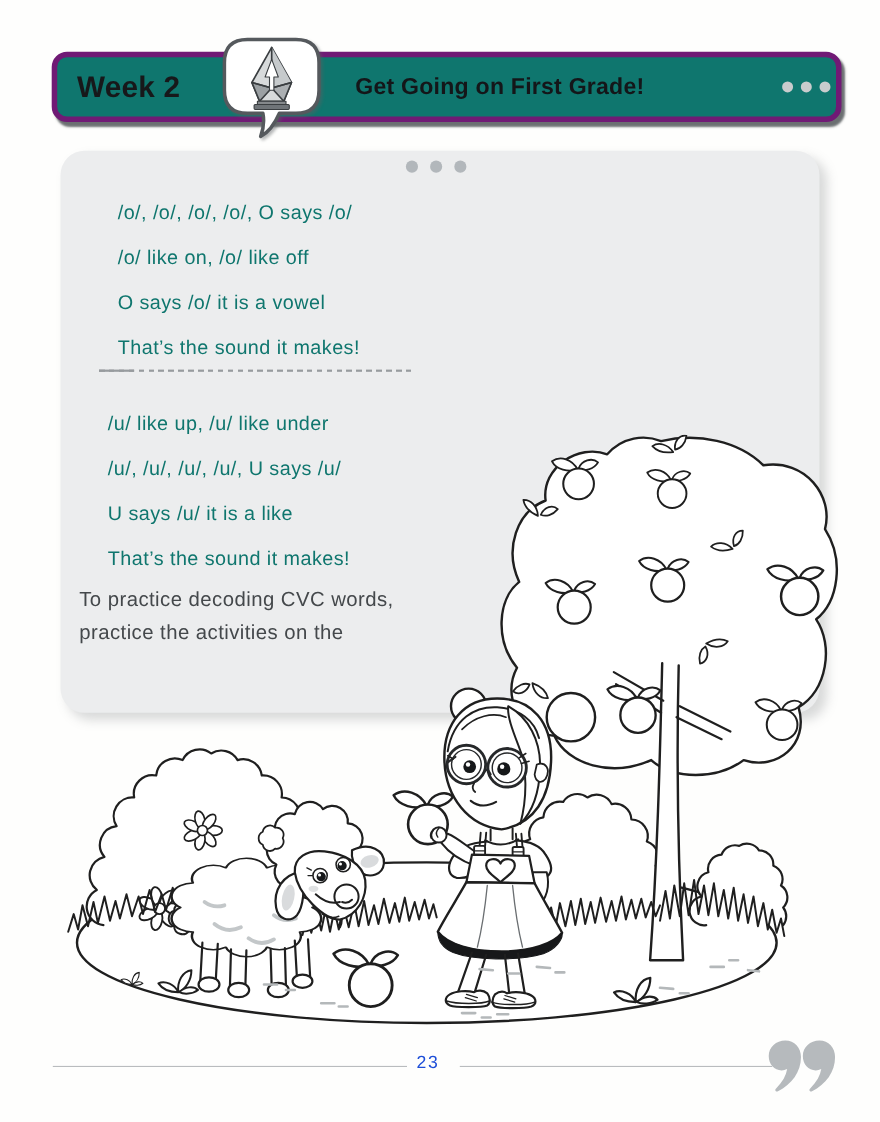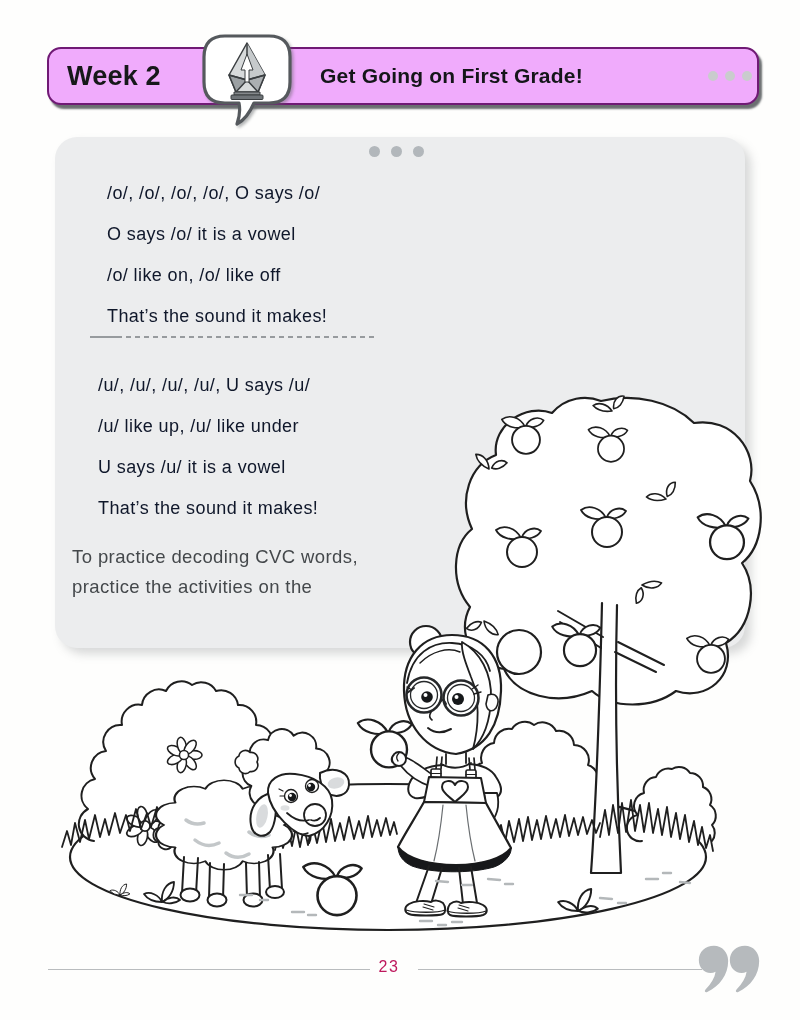--- a/index.html
+++ b/index.html
@@ -1,57 +1,57 @@
 <!DOCTYPE html>
 <html><head>
 <meta charset="utf-8">
 <style>
   html,body{margin:0;padding:0;}
   body{width:800px;height:1020px;position:relative;background:#fefefd;overflow:hidden;
        font-family:"Liberation Sans",sans-serif;}
   .abs{position:absolute;}
 
   
-  .topbar{left:47px;top:47px;width:708px;height:54px;background:#f0abfc;
-          border:2px solid #701a75;border-radius:14px;
+  .topbar{left:47px;top:47px;width:708px;height:54px;background:#0f766e;
+          border:5px solid #701a75;border-radius:14px;
           box-shadow:3px 4px 2px rgba(70,75,78,.8);}
   .week{position:absolute;left:18px;top:0;height:54px;line-height:54px;
         font-size:27px;font-weight:800;color:#17181a;letter-spacing:.2px;}
   .ttl{position:absolute;left:271px;top:0;height:54px;line-height:54px;
        font-size:21px;font-weight:800;color:#141619;letter-spacing:.2px;text-align:right;}
   .hdots{position:absolute;left:659px;top:22px;display:flex;gap:7px;}
   .hdots i{width:10px;height:10px;border-radius:50%;background:#c9cccd;}
   .bubble-svg{left:197px;top:30px;filter:drop-shadow(2px 2px 1.5px rgba(90,95,98,.45));}
 
   
   .card{left:55px;top:137px;width:690px;height:511px;background:#ecedee;
         border-radius:22px;box-shadow:6px 6px 10px rgba(128,133,136,.3);}
   .cdots{position:absolute;left:314px;top:9px;display:flex;gap:11px;}
   .cdots i{width:11px;height:11px;border-radius:50%;background:#b2b7bb;}
-  .stanza{position:absolute;color:#0f172a;font-size:18px;letter-spacing:.4px;}
+  .stanza{position:absolute;color:#0f766e;font-size:18px;letter-spacing:.4px;}
   .stanza .pline{height:41px;line-height:41px;white-space:nowrap;}
   .stanza-o{left:52px;top:36px;}
   .stanza-u{left:43px;top:228px;}
-  .note{position:absolute;left:17px;top:393px;color:#44484b;font-size:18.5px;letter-spacing:.4px;margin-top:12px;}
+  .note{position:absolute;left:17px;top:393px;color:#44484b;font-size:18.5px;letter-spacing:.4px;}
   .note .pline{height:30px;line-height:30px;white-space:nowrap;}
   .divider{position:absolute;left:35px;top:199px;width:288px;height:2px;
      background-image:linear-gradient(to right,#979b9e,#979b9e),
        repeating-linear-gradient(to right,#979b9e 0 5px,transparent 5px 9px);
      background-size:32px 2px,100% 2px;background-repeat:no-repeat,repeat-x;}
 
   
   .illo{left:0;top:395px;}
   .illo path,.illo circle,.illo ellipse,.illo rect,.illo line{vector-effect:none;}
 
   
   .fline{height:0;border-top:1.5px solid #b9bcbe;top:969px;}
   .fl1{left:48px;width:322px;}
   .fl2{left:418px;width:284px;}
   .pageno{left:358px;top:958px;width:62px;text-align:center;font-size:16px;
-          color:#be185d;letter-spacing:1.5px;}
+          color:#1d4ed8;letter-spacing:1.5px;}
   .quote{left:698px;top:944px;}
 </style>
 </head>
 <body>
 
 <div>
 
   <header class="abs topbar">
     <span class="week">Week 2</span>
     <span class="ttl">Get Going on First Grade!</span>
@@ -78,29 +78,29 @@
   </svg>
 
   <section class="abs card">
     <span class="cdots">
       <i></i>
         <i></i>
         <i></i>
     </span>
     <div class="stanza stanza-o">
       <div class="pline">/o/, /o/, /o/, /o/, O says /o/</div>
+      <div class="pline">/o/ like on, /o/ like off</div>
       <div class="pline">O says /o/ it is a vowel</div>
-      <div class="pline">/o/ like on, /o/ like off</div>
       <div class="pline">That’s the sound it makes!</div>
     </div>
     <div class="divider"></div>
     <div class="stanza stanza-u">
+      <div class="pline">/u/ like up, /u/ like under</div>
       <div class="pline">/u/, /u/, /u/, /u/, U says /u/</div>
-      <div class="pline">/u/ like up, /u/ like under</div>
-      <div class="pline">U says /u/ it is a vowel</div>
+      <div class="pline">U says /u/ it is a like</div>
       <div class="pline">That’s the sound it makes!</div>
     </div>
     <div class="note">
       <div class="pline">To practice decoding CVC words,</div>
       <div class="pline">practice the activities on the</div>
     </div>
   </section>
 
   <svg class="abs illo" width="800" height="560" viewBox="0 0 800 560" stroke-linecap="round" stroke-linejoin="round">
     <defs>

